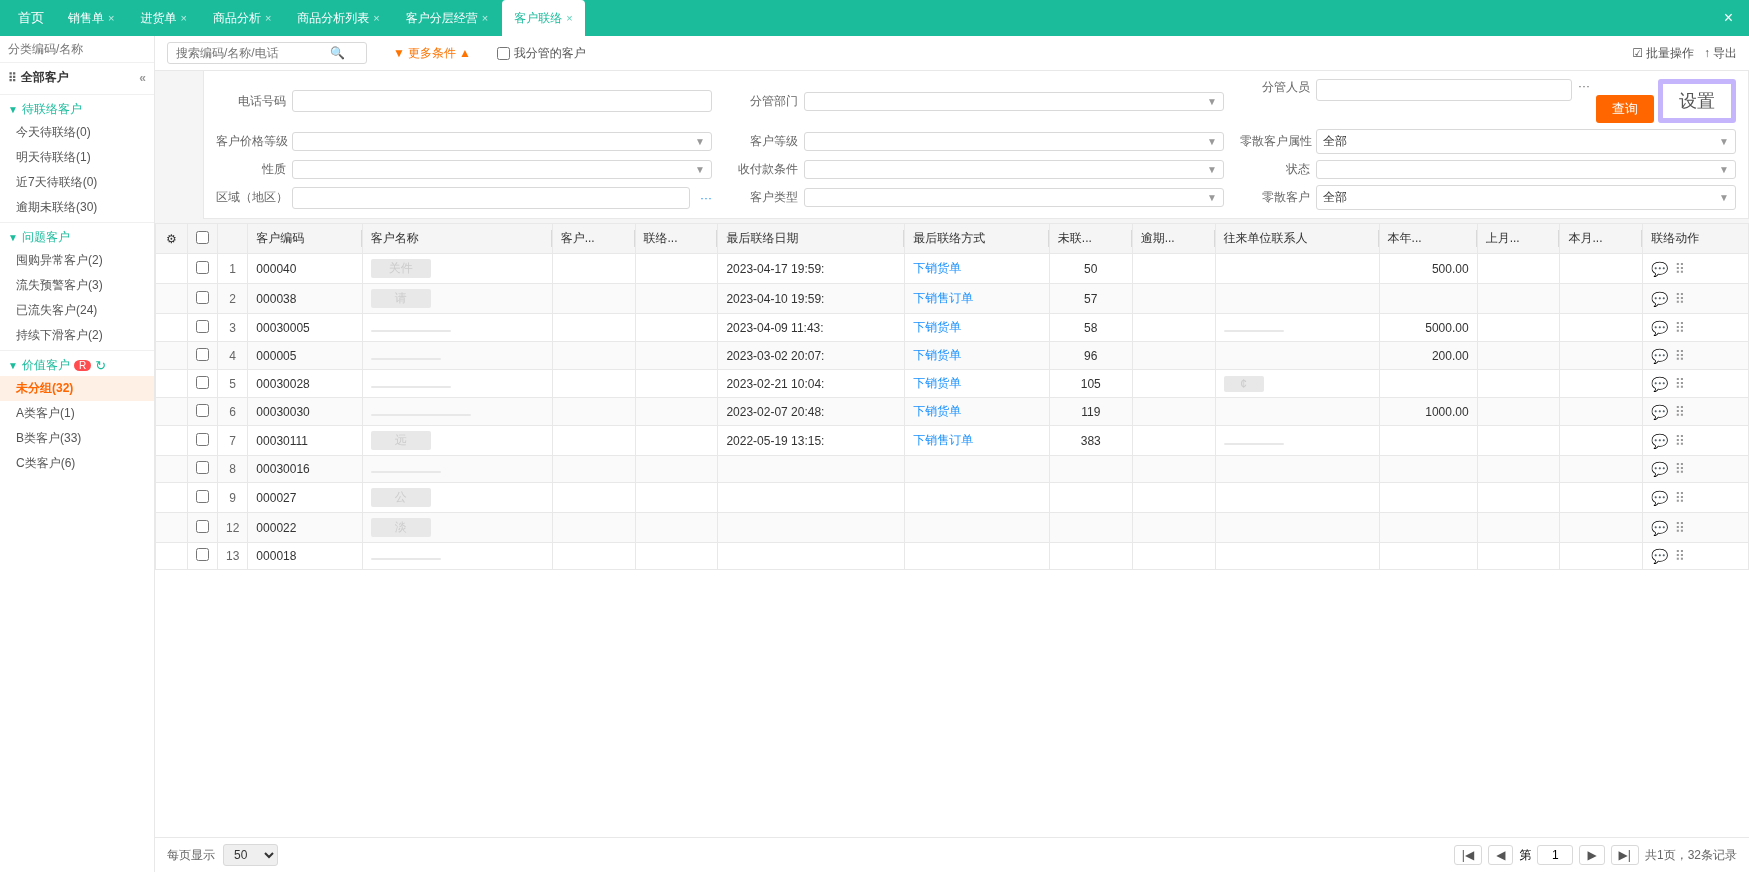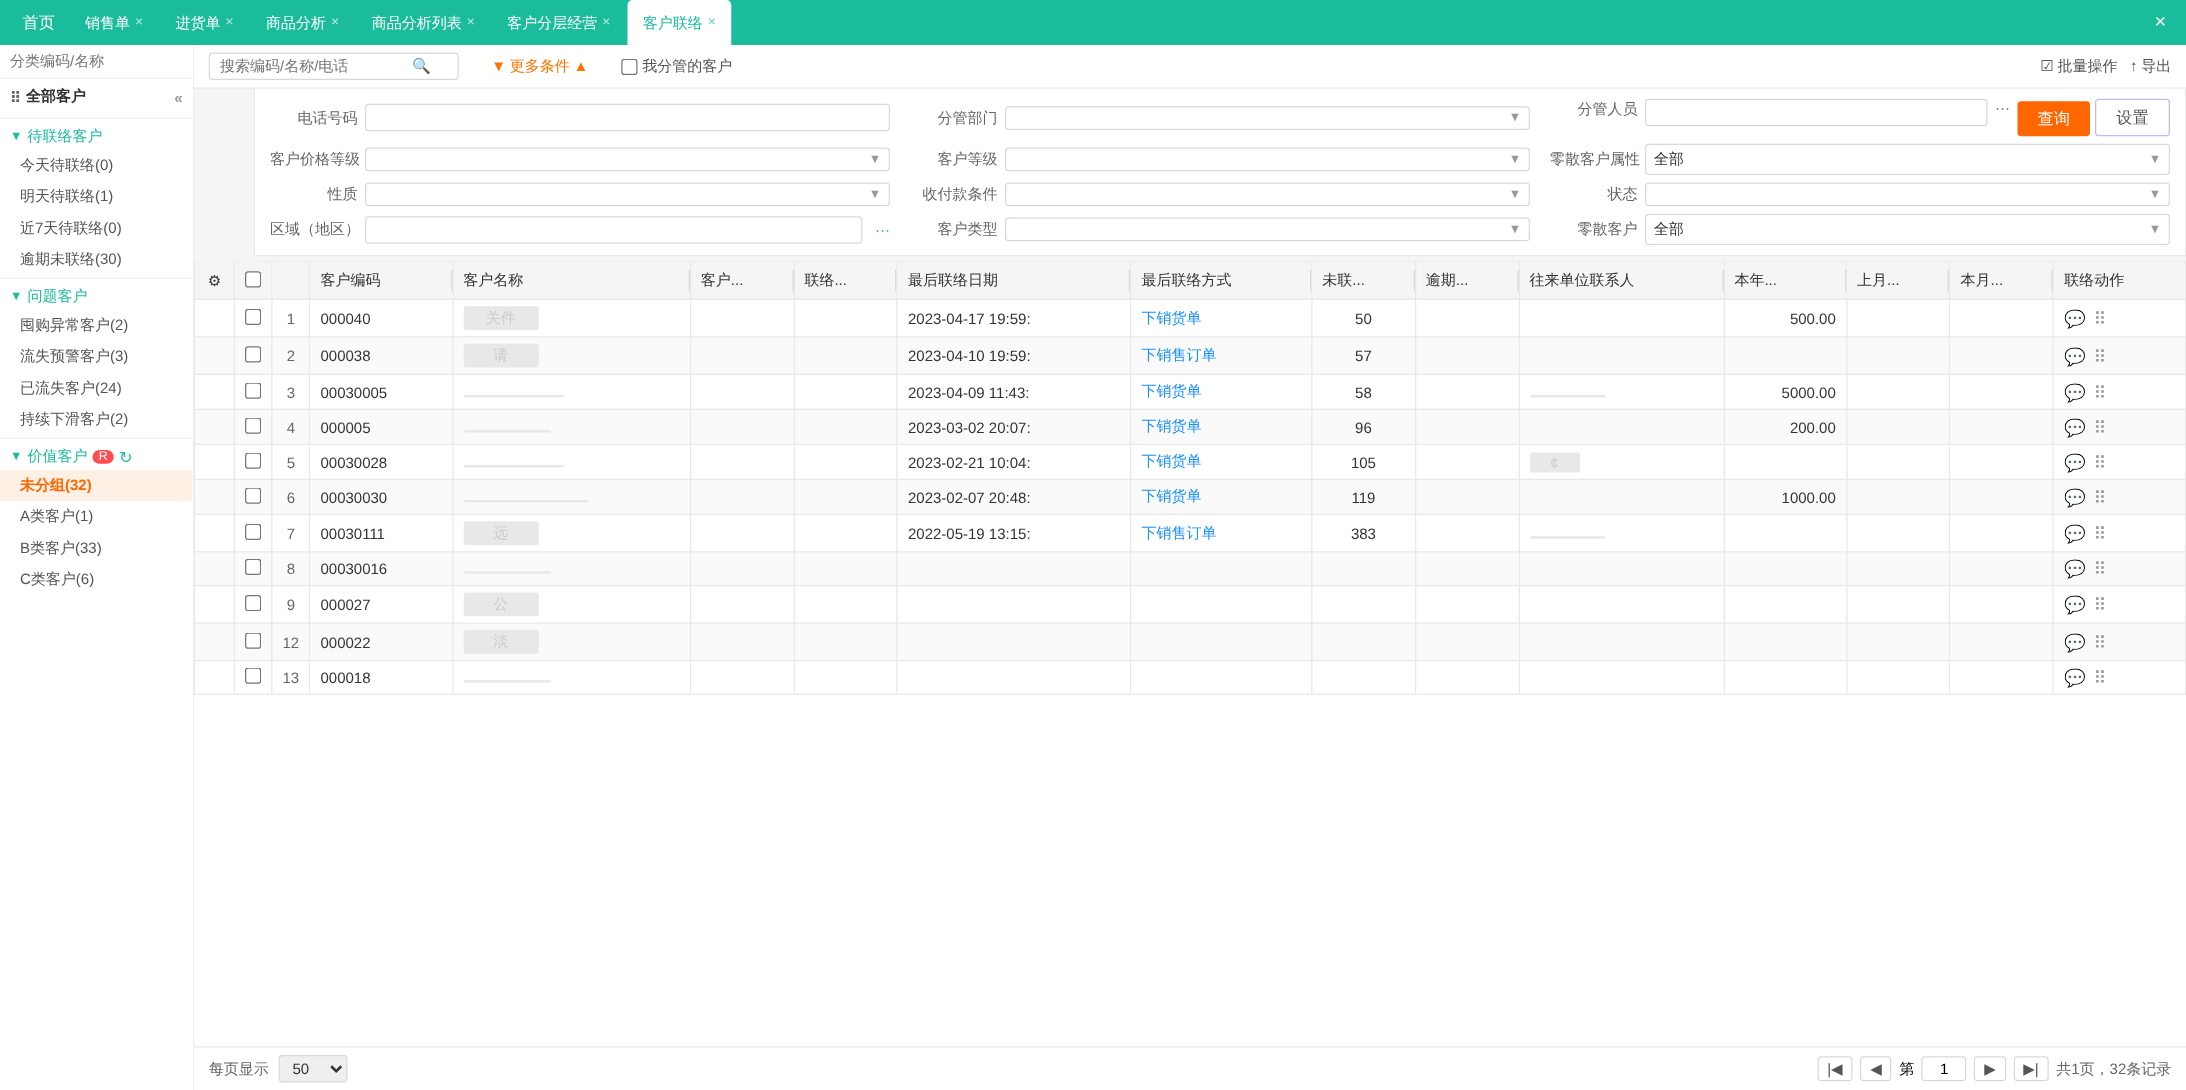--- a/index.html
+++ b/index.html
@@ -245,25 +245,25 @@
       color: white;
       border: none;
       border-radius: 3px;
       padding: 5px 16px;
       cursor: pointer;
       font-size: 13px;
     }
     .btn-reset {
       background: white;
       color: #555;
-      border: 1px solid #c4b5fd;
+      border: 5px solid #c4b5fd;
       border-radius: 3px;
       padding: 5px 16px;
       cursor: pointer;
-      font-size: 13px;
+      font-size: 18px;
     }
     .filter-actions {
       display: flex;
       flex-direction: column;
       gap: 4px;
       justify-content: flex-start;
       align-items: flex-end;
     }
 
     

